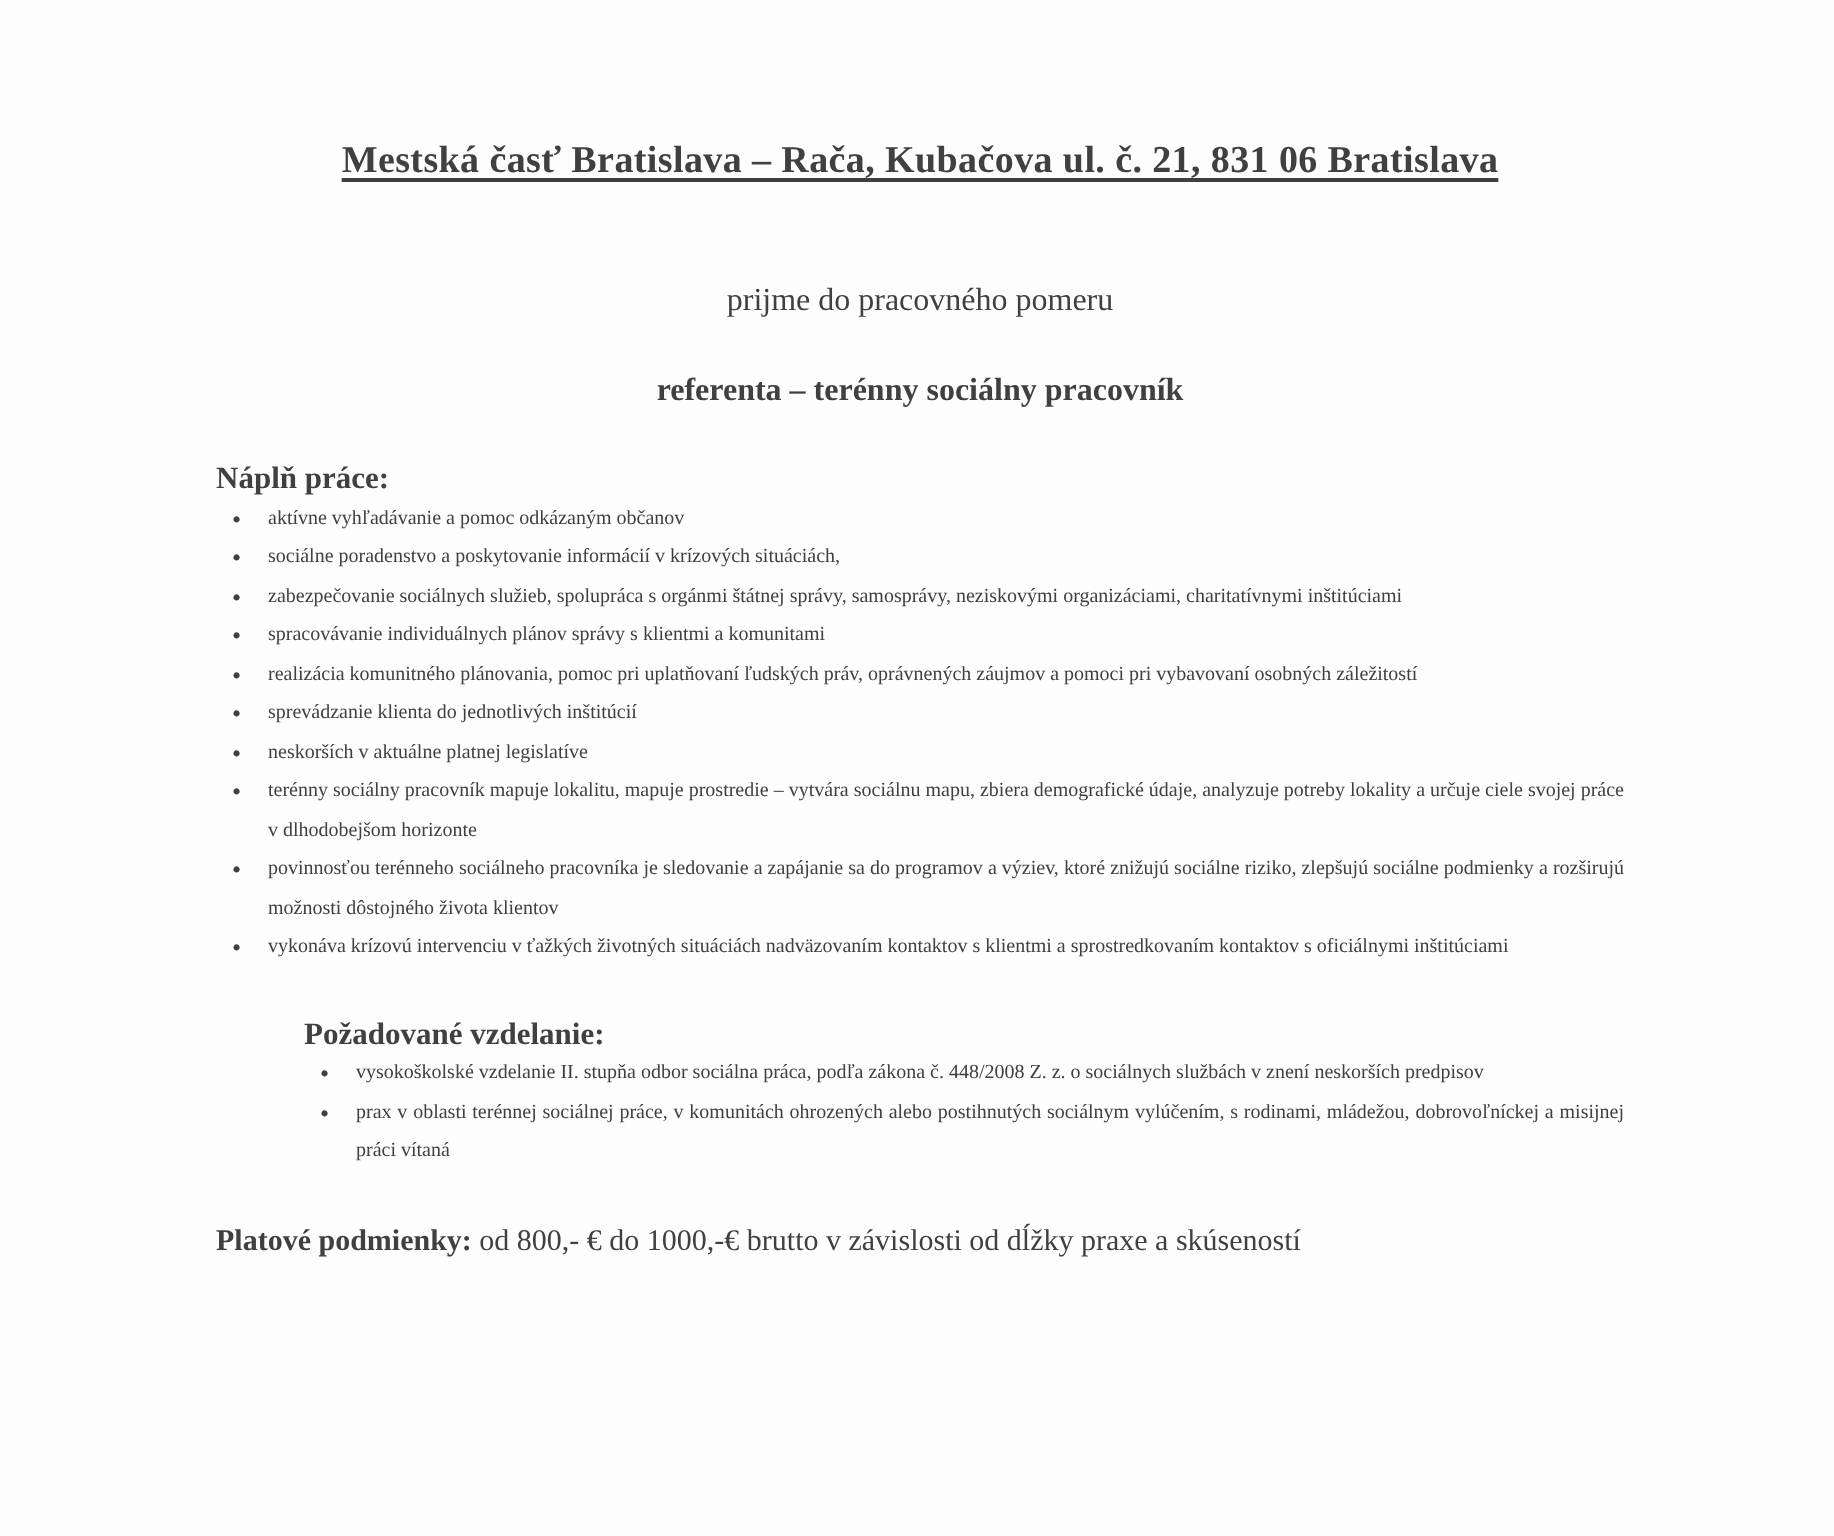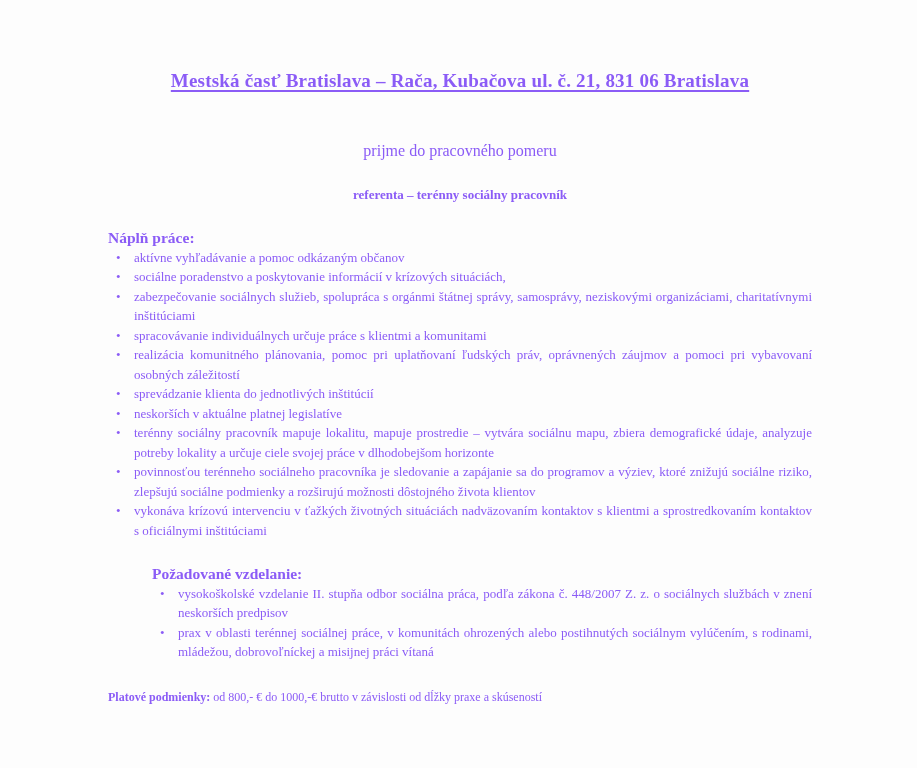--- a/index.html
+++ b/index.html
@@ -7,21 +7,21 @@
     padding: 0;
     background: #ffffff;
   }
   .doc {
     position: relative;
     width: 917px;
     height: 768px;
     background: #fdfdfd;
     overflow: hidden;
     font-family: "Liberation Serif", serif;
-    color: #8b5cf6;
+    color: #404040;
   }
   .content {
     box-sizing: border-box;
     width: 100%;
     height: 100%;
     padding: 70px 105px 0 108px;
   }
   .title {
     margin: 0;
     text-align: center;
@@ -34,53 +34,53 @@
   }
   .intro {
     margin: 50px 0 0 0;
     text-align: center;
     font-size: 16px;
     font-weight: normal;
   }
   .position {
     margin: 27px 0 0 0;
     text-align: center;
-    font-size: 13px;
+    font-size: 16px;
     font-weight: bold;
   }
   .section-1 { margin-top: 25px; }
   .section-2 { margin-top: 24px; margin-left: 44px; }
   .section-heading {
     margin: 0;
     font-size: 15.5px;
     font-weight: bold;
     line-height: 19.5px;
   }
   .bullet-list {
     margin: 0;
     padding: 0;
     list-style: none;
   }
   .bullet-list li {
     position: relative;
     padding-left: 26px;
-    font-size: 13px;
+    font-size: 10px;
     line-height: 19.5px;
     text-align: justify;
   }
   .bullet-list li::before {
     content: "\2022";
     position: absolute;
     left: 8px;
     top: 0;
     font-size: 13px;
   }
   .salary {
     margin: 26px 0 0 0;
-    font-size: 12px;
+    font-size: 15px;
     line-height: 19.5px;
   }
   .salary strong { font-weight: bold; }
 </style>
 </head>
 <body>
 
 <div class="doc">
   <div class="content">
 
@@ -89,34 +89,34 @@
     <p class="intro">prijme do pracovného pomeru</p>
 
     <h2 class="position">referenta – terénny sociálny pracovník</h2>
 
     <section class="section section-1">
       <h3 class="section-heading">Náplň práce:</h3>
       <ul class="bullet-list">
         <li>aktívne vyhľadávanie a pomoc odkázaným občanov</li>
         <li>sociálne poradenstvo a poskytovanie informácií v krízových situáciách,</li>
         <li>zabezpečovanie sociálnych služieb, spolupráca s orgánmi štátnej správy, samosprávy, neziskovými organizáciami, charitatívnymi inštitúciami</li>
-        <li>spracovávanie individuálnych určuje práce s klientmi a komunitami</li>
+        <li>spracovávanie individuálnych plánov správy s klientmi a komunitami</li>
         <li>realizácia komunitného plánovania, pomoc pri uplatňovaní ľudských práv, oprávnených záujmov a pomoci pri vybavovaní osobných záležitostí</li>
         <li>sprevádzanie klienta do jednotlivých inštitúcií</li>
         <li>neskorších v aktuálne platnej legislatíve</li>
         <li>terénny sociálny pracovník mapuje lokalitu, mapuje prostredie – vytvára sociálnu mapu, zbiera demografické údaje, analyzuje potreby lokality a určuje ciele svojej práce v dlhodobejšom horizonte</li>
         <li>povinnosťou terénneho sociálneho pracovníka je sledovanie a zapájanie sa do programov a výziev, ktoré znižujú sociálne riziko, zlepšujú sociálne podmienky a rozširujú možnosti dôstojného života klientov</li>
         <li>vykonáva krízovú intervenciu v ťažkých životných situáciách nadväzovaním kontaktov s klientmi a sprostredkovaním kontaktov s oficiálnymi inštitúciami</li>
       </ul>
     </section>
 
     <section class="section section-2">
       <h3 class="section-heading">Požadované vzdelanie:</h3>
       <ul class="bullet-list">
-        <li>vysokoškolské vzdelanie II. stupňa odbor sociálna práca, podľa zákona č. 448/2007 Z. z. o sociálnych službách v znení neskorších predpisov</li>
+        <li>vysokoškolské vzdelanie II. stupňa odbor sociálna práca, podľa zákona č. 448/2008 Z. z. o sociálnych službách v znení neskorších predpisov</li>
         <li>prax v oblasti terénnej sociálnej práce, v komunitách ohrozených alebo postihnutých sociálnym vylúčením, s rodinami, mládežou, dobrovoľníckej a misijnej práci vítaná</li>
       </ul>
     </section>
 
     <p class="salary"><strong>Platové podmienky:</strong><span> od 800,- € do 1000,-€ brutto v závislosti od dĺžky praxe a skúseností</span></p>
 
   </div>
 </div>
 
 </body></html>

